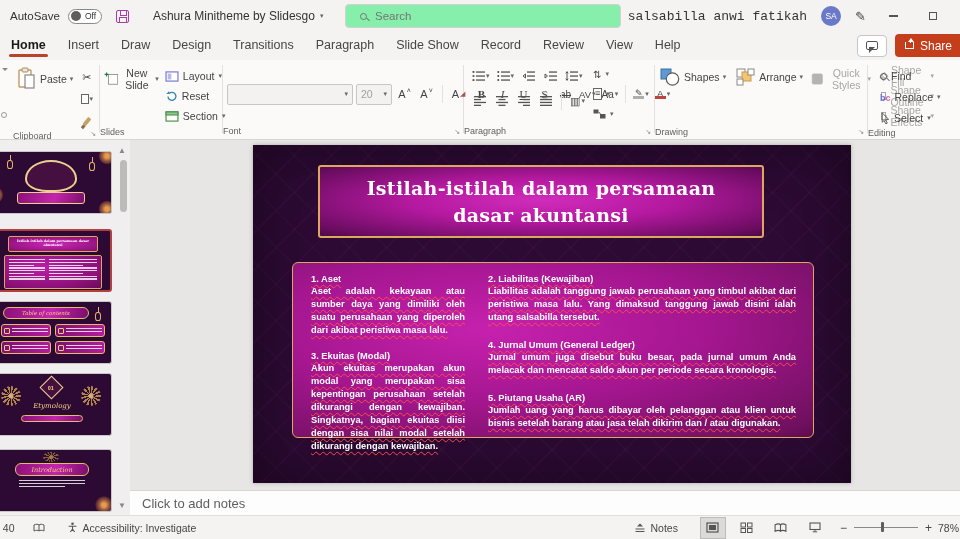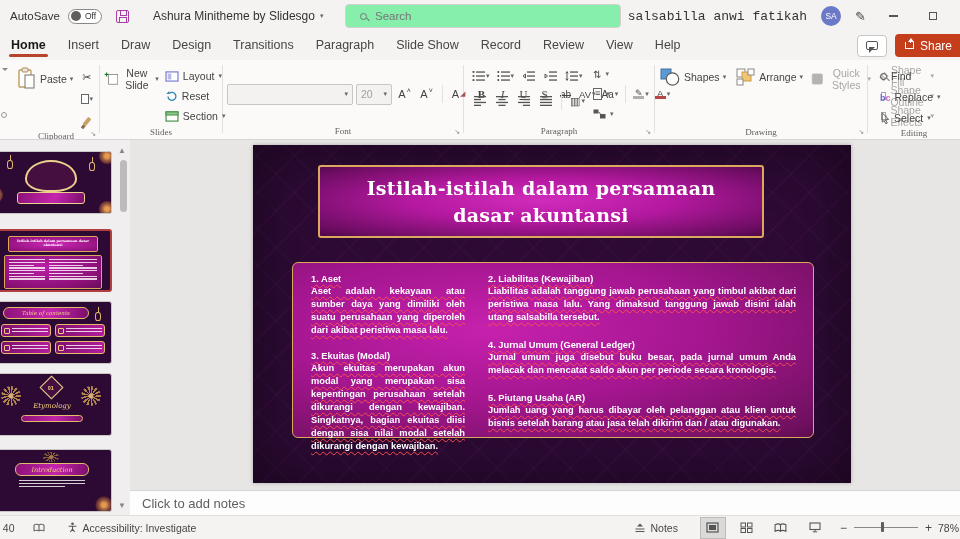--- a/index.html
+++ b/index.html
@@ -44,21 +44,21 @@
   .share-btn { height:23px; background:#c43e1c; color:#fff; border-radius:4px 0 0 4px; display:flex; align-items:center; gap:6px; padding:0 14px 0 10px; font-size:12px; cursor:pointer; margin-right:-6px; }
   .ic-share { width:9px; height:7px; border:1.2px solid #fff; border-top:none; position:relative; }
   .ic-share::before { content:""; position:absolute; left:2.5px; top:-7px; width:0; height:0; border:3px solid transparent; border-bottom:4px solid #fff; }
   .ic-share::after { content:""; position:absolute; left:4px; top:-3px; width:1.2px; height:4px; background:#fff; }
 
   
   .ribbon { height:80px; background:#fbfaf9; border-bottom:1px solid #d8d6d5; display:flex; position:relative; }
   .rdiv { width:1px; background:#e3e1e0; margin:5px 0 6px; }
   .rgroup { display:flex; flex-direction:column; position:relative; }
   .rbody { flex:1; display:flex; align-items:flex-start; padding-top:3px; }
-  .rlabel { height:16px; display:flex; align-items:center; justify-content:center; gap:4px; font-size:9px; color:#605e5c; position:relative;font-family:Liberation Serif, serif; }
+  .rlabel { height:16px; display:flex; align-items:center; gap:4px; font-size:9px; color:#605e5c; position:relative; }
   .launcher { position:absolute; right:3px; bottom:3px; font-size:7px; color:#8a8886; cursor:pointer; }
   .bigbtn { display:flex; flex-direction:row; align-items:center; padding:4px 4px 0; cursor:pointer; gap:3px; }
   .bigbtn .blabel { font-size:10.5px; color:#444; line-height:1.15; text-align:center; }
   .minicol { display:flex; flex-direction:column; justify-content:flex-start; gap:2px; padding-top:4px; }
   .minirow { display:flex; align-items:center; gap:4px; height:18px; font-size:10.5px; color:#444; cursor:pointer; padding:0 2px; }
   .sbtn { min-width:19px; height:20px; display:inline-flex; align-items:center; justify-content:center; gap:1px; cursor:pointer; border-radius:2px; font-size:11px; color:#444; padding:0 2px; }
   .grayed, .grayed * { color:#a8a6a4 !important; fill:#b5b3b1 !important; stroke:#b5b3b1 !important; }
   .combo { height:21px; background:#f3f2f1; border:1px solid #c8c6c4; border-radius:2px; display:flex; align-items:center; justify-content:space-between; padding:0 4px; font-size:10.5px; color:#a19f9d; }
   .vdiv-s { width:1px; height:18px; background:#e3e1e0; margin:0 3px; align-self:center; }
   svg.lnico rect, svg.lnico circle { fill:#555; }

